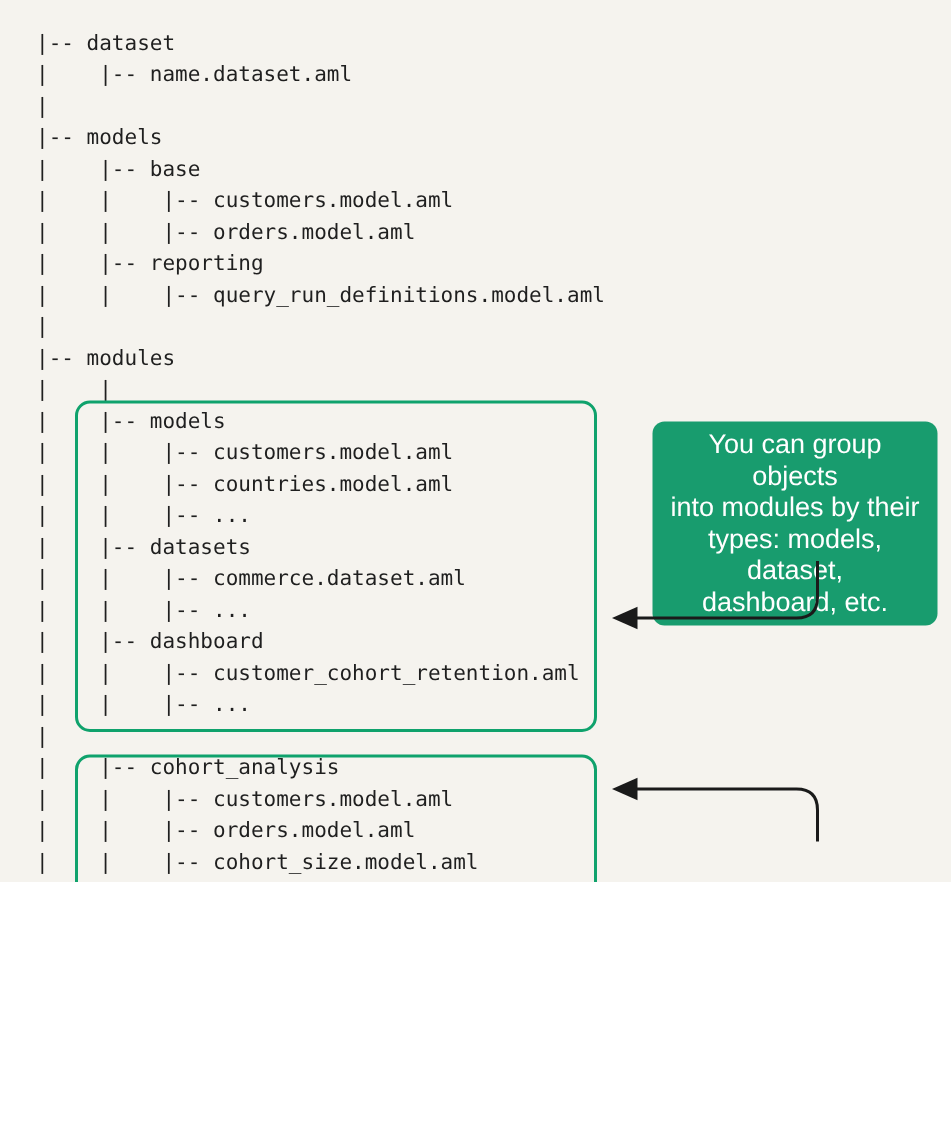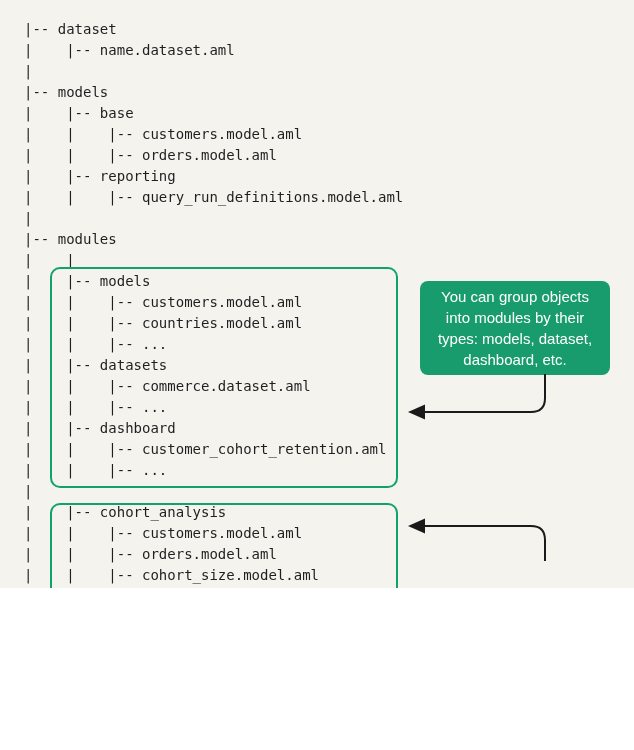--- a/index.html
+++ b/index.html
@@ -28,27 +28,27 @@
     width: 348px;
     border: 2px solid var(--box_border_green, #0fa26c);
     border-radius: 10px;
     background: transparent;
     box-sizing: border-box;
   }
   #box-by-type { top: 267px; height: 221px; }
   #box-by-function { top: 503px; height: 236px; }
   .callout {
     position: absolute;
-    left: 420px;
+    left: 435px;
     width: 190px;
     box-sizing: border-box;
     background: var(--accent_green, #189c6e);
     color: var(--callout_text, #ffffff);
     border-radius: 8px;
-    font-size: 15px;
+    font-size: 18px;
     line-height: 21px;
     text-align: center;
     white-space: pre-line;
   }
   #callout-by-type { top: 281px; padding: 5px 8px; }
   #callout-by-function { top: 562px; padding: 12px 8px; }
   #arrow-layer {
     position: absolute;
     left: 0; top: 0;
     pointer-events: none;

